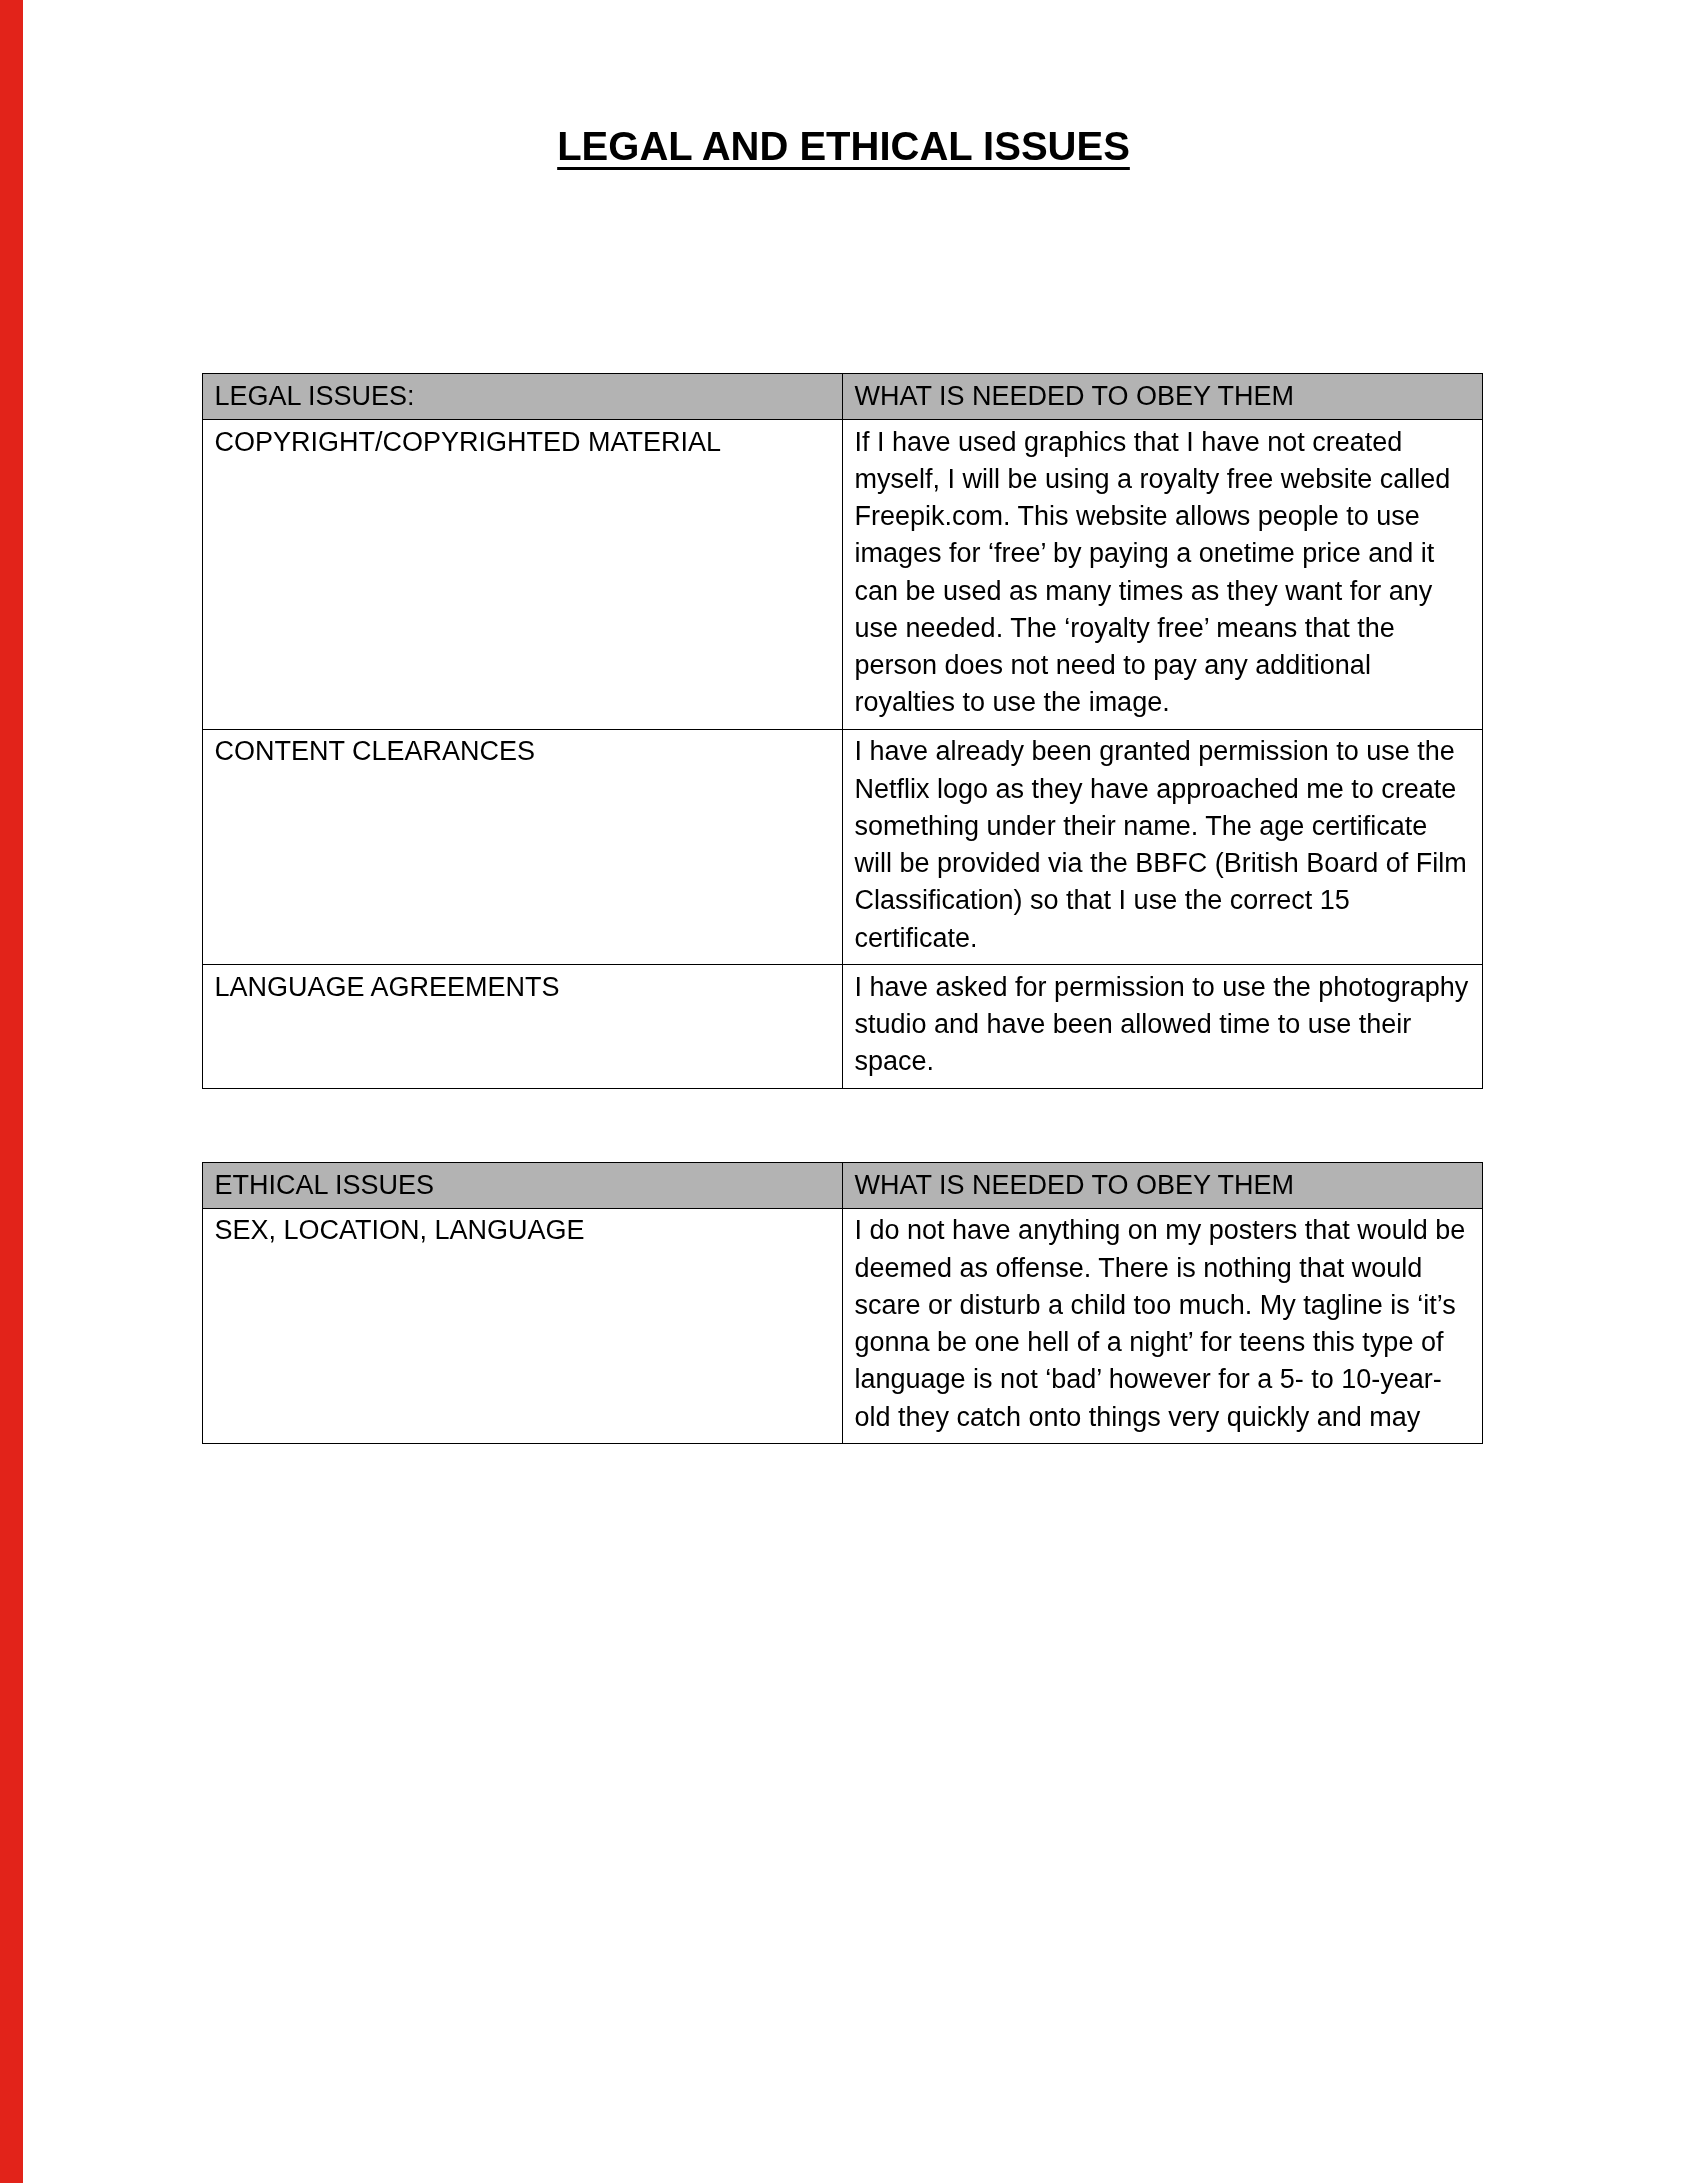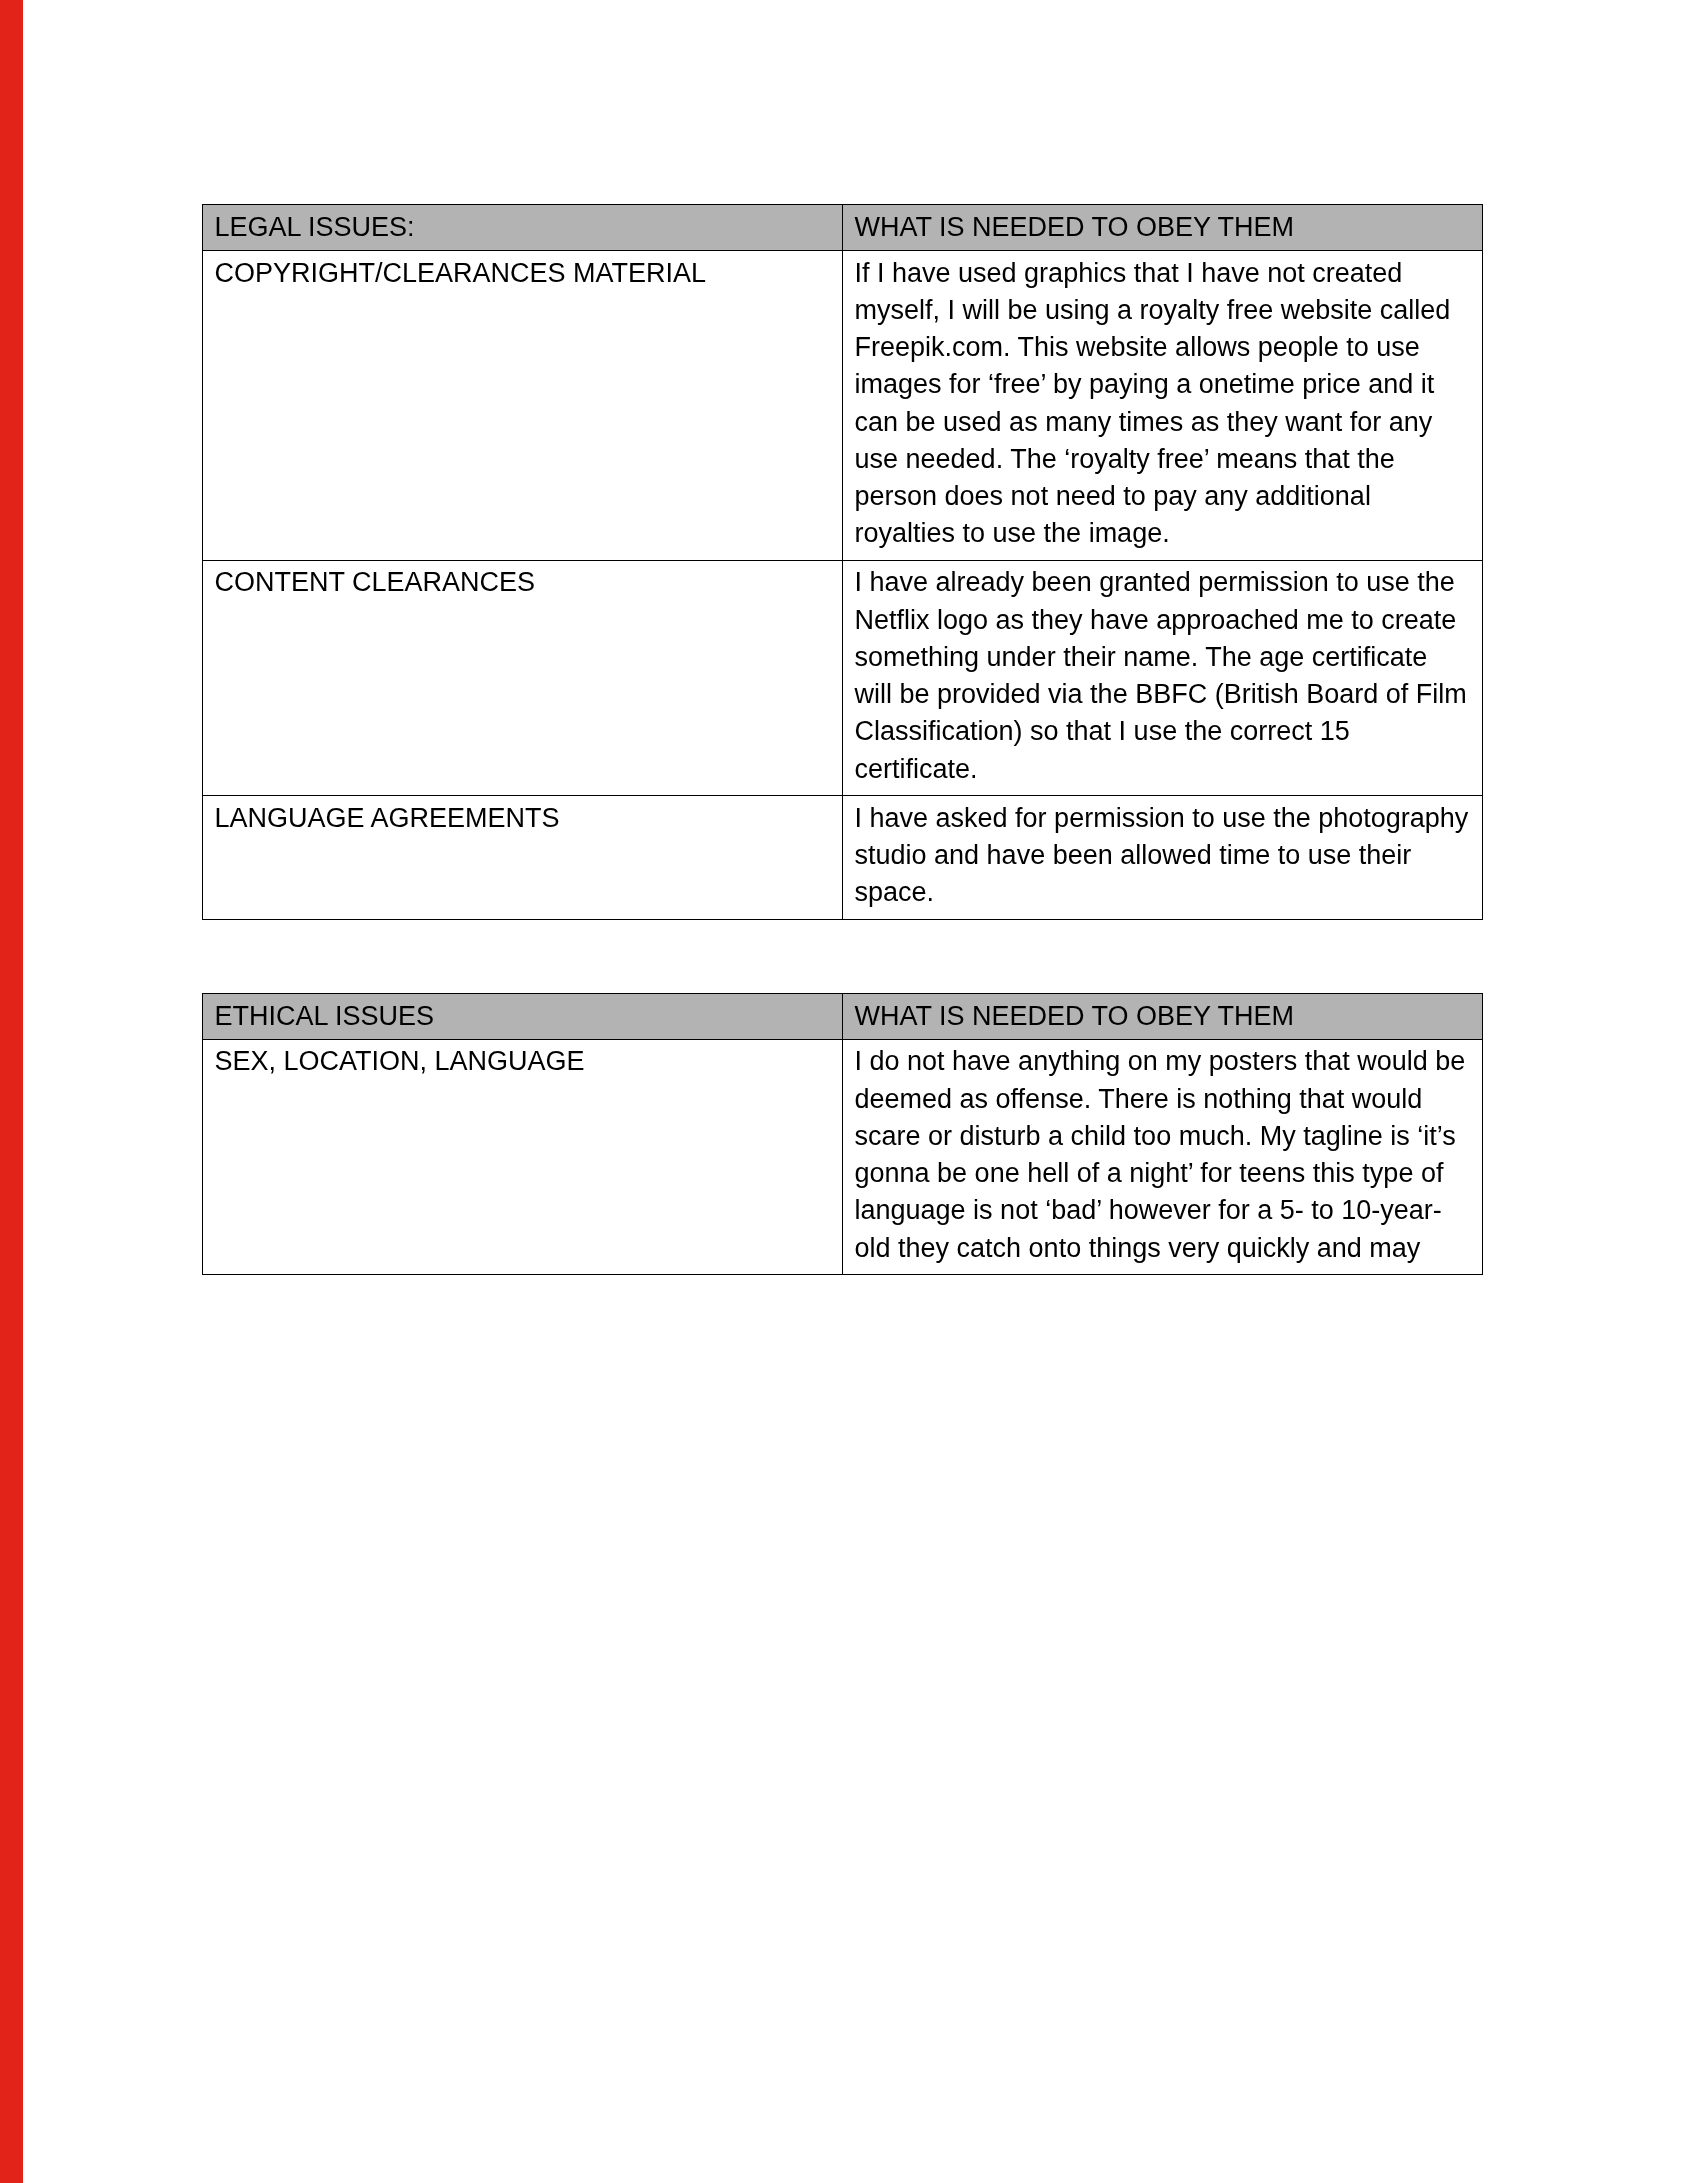--- a/index.html
+++ b/index.html
@@ -62,35 +62,36 @@
   .issues-table col.c1 { width: 50%; }
   .issues-table col.c2 { width: 50%; }
 </style>
 </head>
 <body>
 
 <div class="page">
 
   <div class="edge-stripe"></div>
 
+  <h1 class="doc-title">LEGAL AND ETHICAL ISSUES</h1>
 
   <table class="issues-table table-legal">
     <colgroup>
         <col class="c1">
         <col class="c2">
       </colgroup>
     <thead>
       <tr>
         <th>LEGAL ISSUES:</th>
         <th>WHAT IS NEEDED TO OBEY THEM</th>
       </tr>
     </thead>
     <tbody>
       <tr>
-        <td>COPYRIGHT/CLEARANCES MATERIAL</td>
+        <td>COPYRIGHT/COPYRIGHTED MATERIAL</td>
         <td>If I have used graphics that I have not created myself, I will be using a royalty free website called Freepik.com. This website allows people to use images for ‘free’ by paying a onetime price and it can be used as many times as they want for any use needed. The ‘royalty free’ means that the person does not need to pay any additional royalties to use the image.</td>
       </tr>
       <tr>
         <td>CONTENT CLEARANCES</td>
         <td>I have already been granted permission to use the Netflix logo as they have approached me to create something under their name. The age certificate will be provided via the BBFC (British Board of Film Classification) so that I use the correct 15 certificate.</td>
       </tr>
       <tr>
         <td>LANGUAGE AGREEMENTS</td>
         <td>I have asked for permission to use the photography studio and have been allowed time to use their space.</td>
       </tr>

